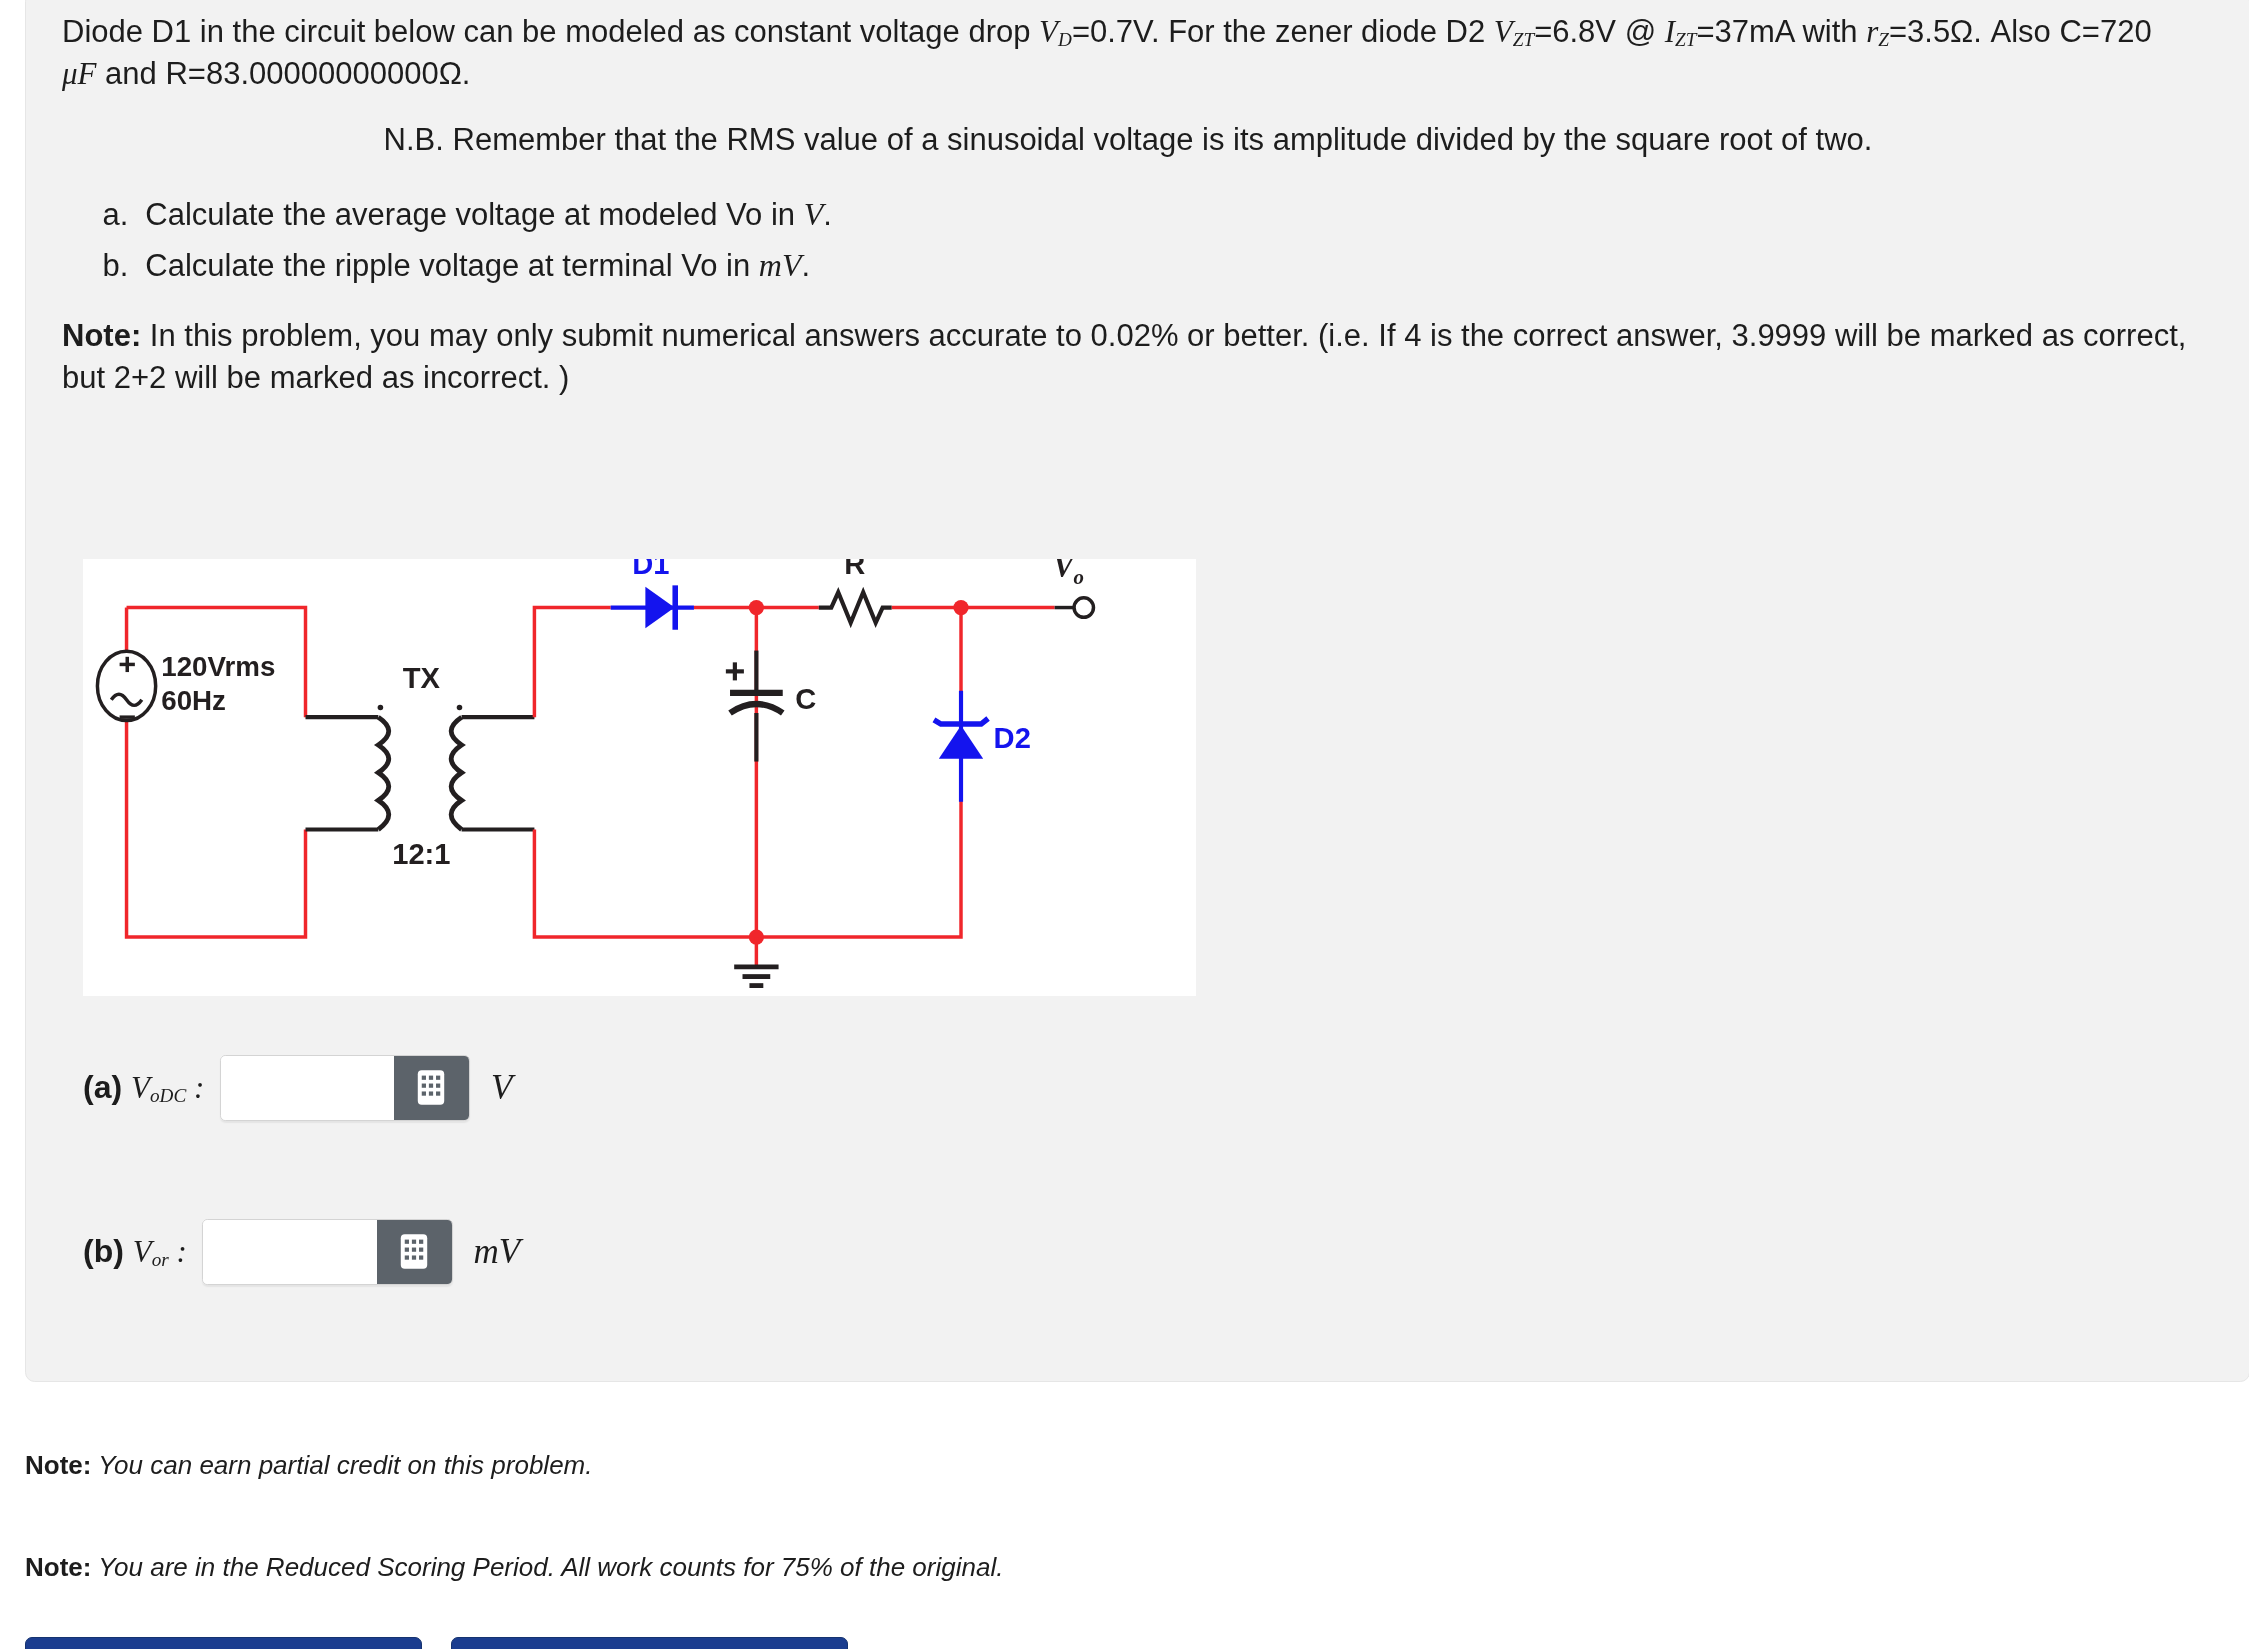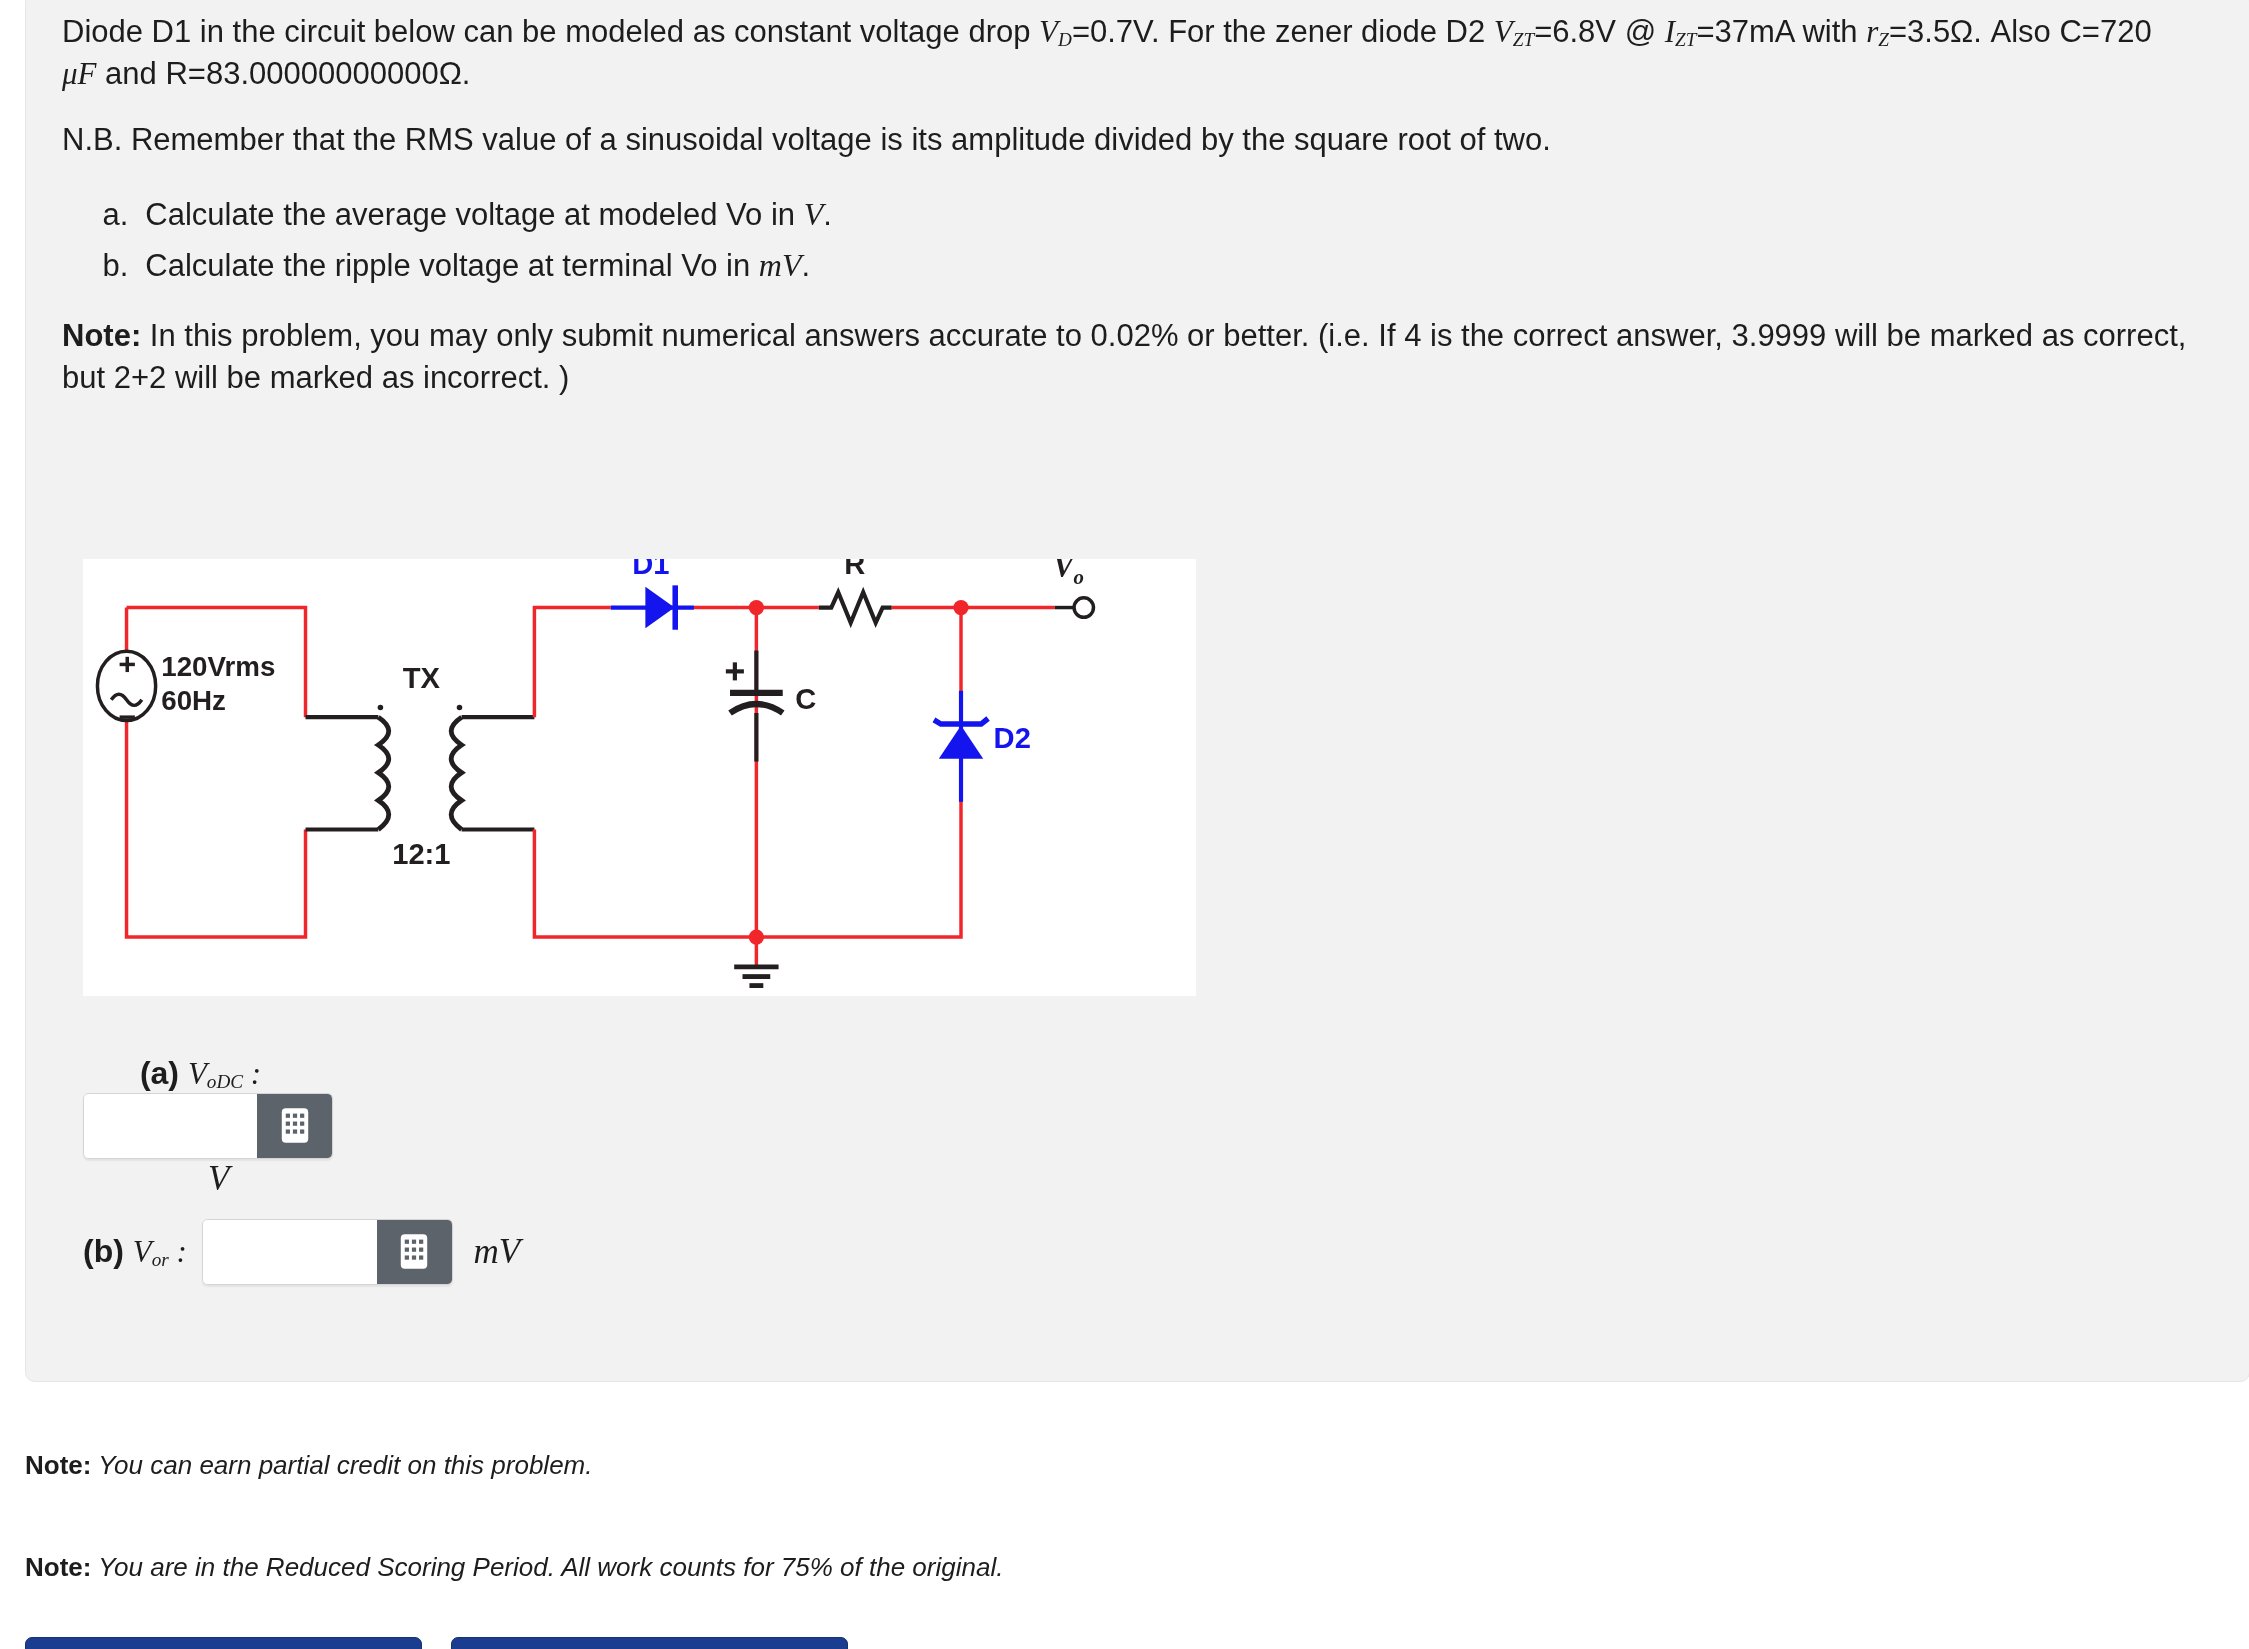--- a/index.html
+++ b/index.html
@@ -33,21 +33,21 @@
     top: 18px;
     right: 28px;
   }
   .ptext {
     font-size: 31px;
     line-height: 1.36;
     color: #1d1d1d;
     margin: 0 0 23.6px 0;
     max-width: 2132px;
   }
-  .ptext.nb { margin-bottom: 28px; }
+  .ptext.nb { margin-bottom: 28px; text-align: center; }
   .mathi {
     font-family: "Liberation Serif", serif;
     font-style: italic;
     font-size: 31px;
   }
   .mathi sub {
     font-size: 0.62em;
     font-style: italic;
     vertical-align: -0.22em;
     letter-spacing: 0;
@@ -78,21 +78,21 @@
     background: #ffffff;
   }
   .circuit-wrap svg { display: block; }
 
   
   .answer-row {
     position: absolute;
     display: flex;
     align-items: center;
   }
-  #row-a { left: 57px; top: 1062px; flex-direction: column; }
+  #row-a { left: 57px; top: 1062px; }
   #row-b { left: 57px; top: 1226px; }
   .alabel {
     font-size: 32px;
     color: #1d1d1d;
     white-space: nowrap;
     margin-right: 15.3px;
   }
   .alabel b { font-weight: bold; }
   .inputgroup {
     display: flex;

